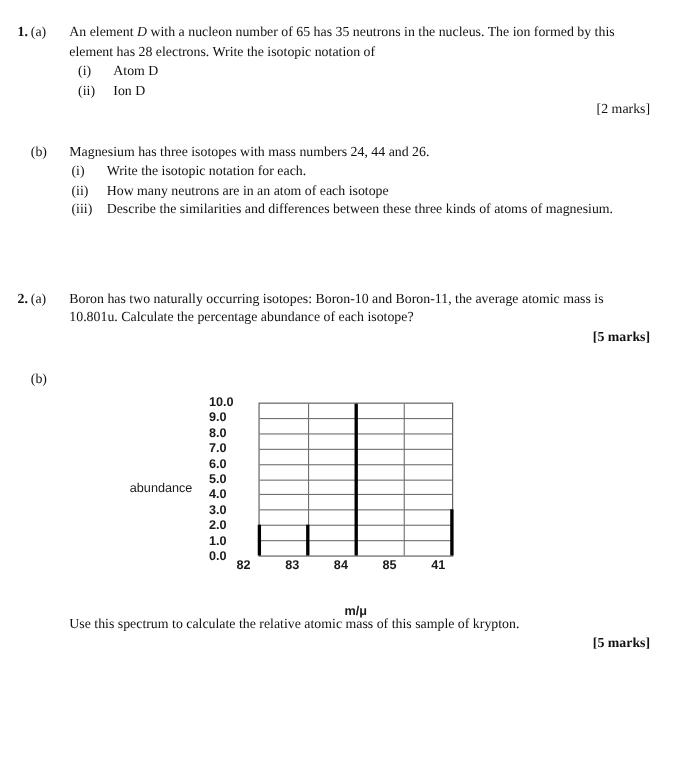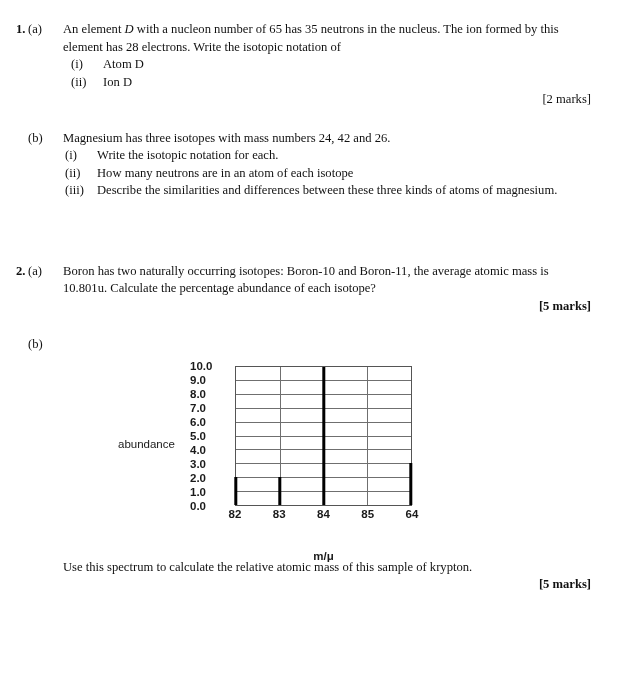--- a/index.html
+++ b/index.html
@@ -159,21 +159,21 @@
     left: 117px;
     top: 146px;
     width: 177px;
     height: 18px;
   }
   .xtick {
     position: absolute;
     top: 0;
     width: 40px;
     margin-left: -20px;
-    text-align: center;
+    text-align: left;
     font-size: 11.5px;
     font-weight: bold;
     color: #1a1a1a;
     white-space: nowrap;
   }
   .xlabel {
     position: absolute;
     left: 117px;
     top: 188px;
     width: 177px;
@@ -209,21 +209,21 @@
   </div>
 
   <div class="marks">[2 marks]</div>
 
   <div class="spacer-md"></div>
 
   <div class="qrow">
     <div class="qnum blank"></div>
     <div class="qpart">(b)</div>
     <div class="qbody">
-      <p>Magnesium has three isotopes with mass numbers 24, 42 and 26.</p>
+      <p>Magnesium has three isotopes with mass numbers 24, 44 and 26.</p>
       <div class="romanlist">
         <div class="romanrow">
           <span class="rn">(i)</span>
           <span class="rt">Write the isotopic notation for each.</span>
         </div>
         <div class="romanrow">
           <span class="rn">(ii)</span>
           <span class="rt">How many neutrons are in an atom of each isotope</span>
         </div>
         <div class="romanrow">
@@ -293,21 +293,21 @@
         <div class="spike" id="spike-1" style="left: 25%; height: 20%; background: rgb(0, 0, 0);"></div>
         <div class="spike" id="spike-2" style="left: 50%; height: 100%; background: rgb(0, 0, 0);"></div>
         <div class="spike" id="spike-4" style="left: 100%; height: 30%; background: rgb(0, 0, 0);"></div>
       </div>
 
       <div class="xtickrow">
         <span class="xtick" style="left:0%">82</span>
         <span class="xtick" style="left:25%">83</span>
         <span class="xtick" style="left:50%">84</span>
         <span class="xtick" style="left:75%">85</span>
-        <span class="xtick" style="left:100%">64</span>
+        <span class="xtick" style="left:100%">41</span>
       </div>
 
       <div class="xlabel">m/μ</div>
     </div>
   </div>
 
   <div class="qrow">
     <div class="qnum blank"></div>
     <div class="qpart"></div>
     <div class="qbody">

